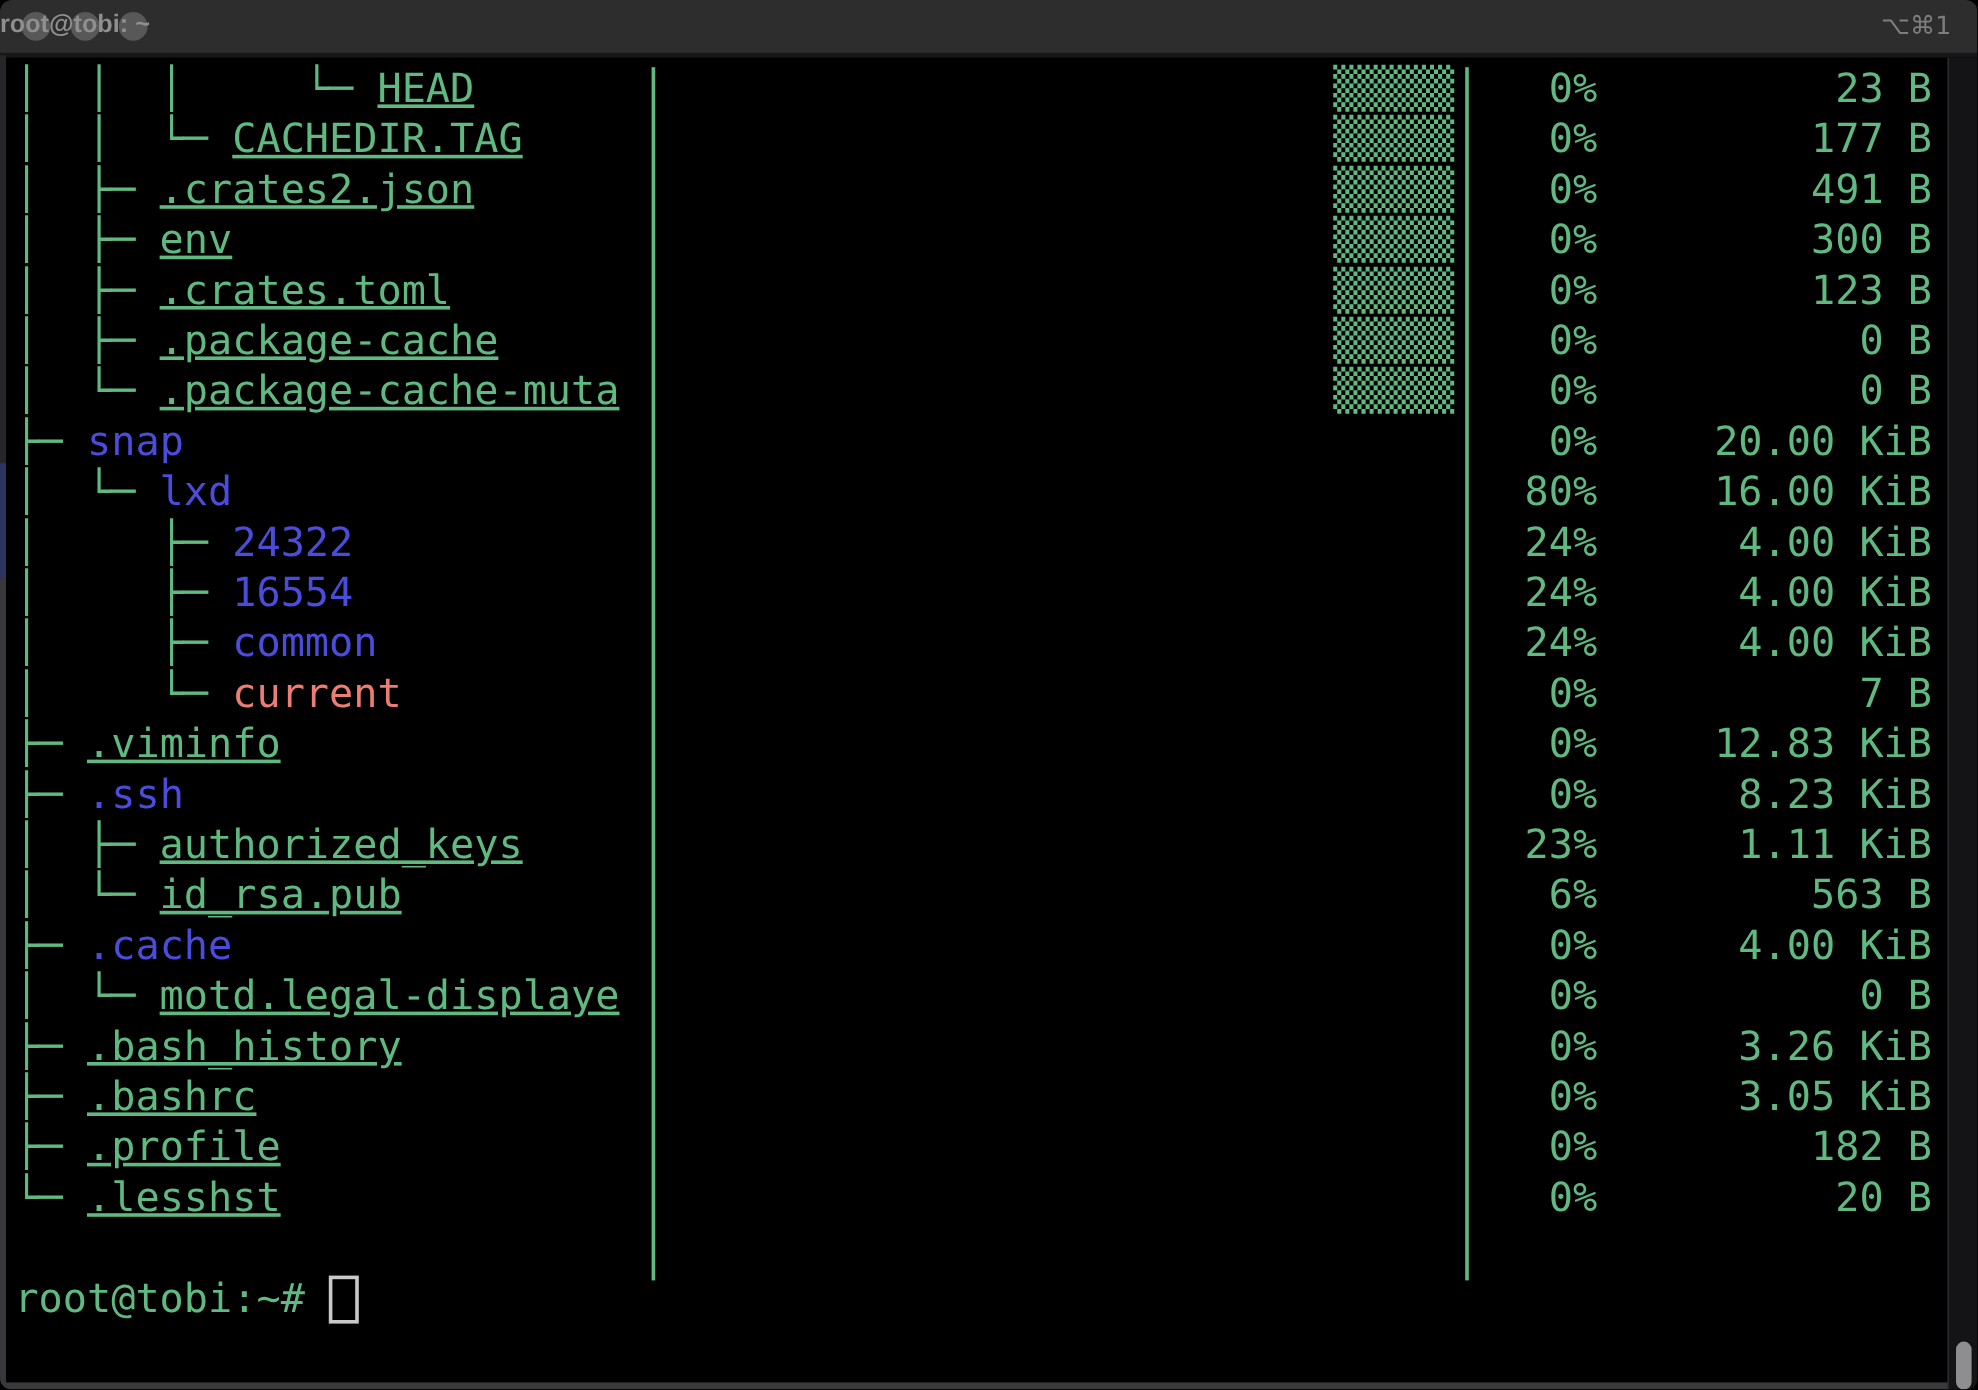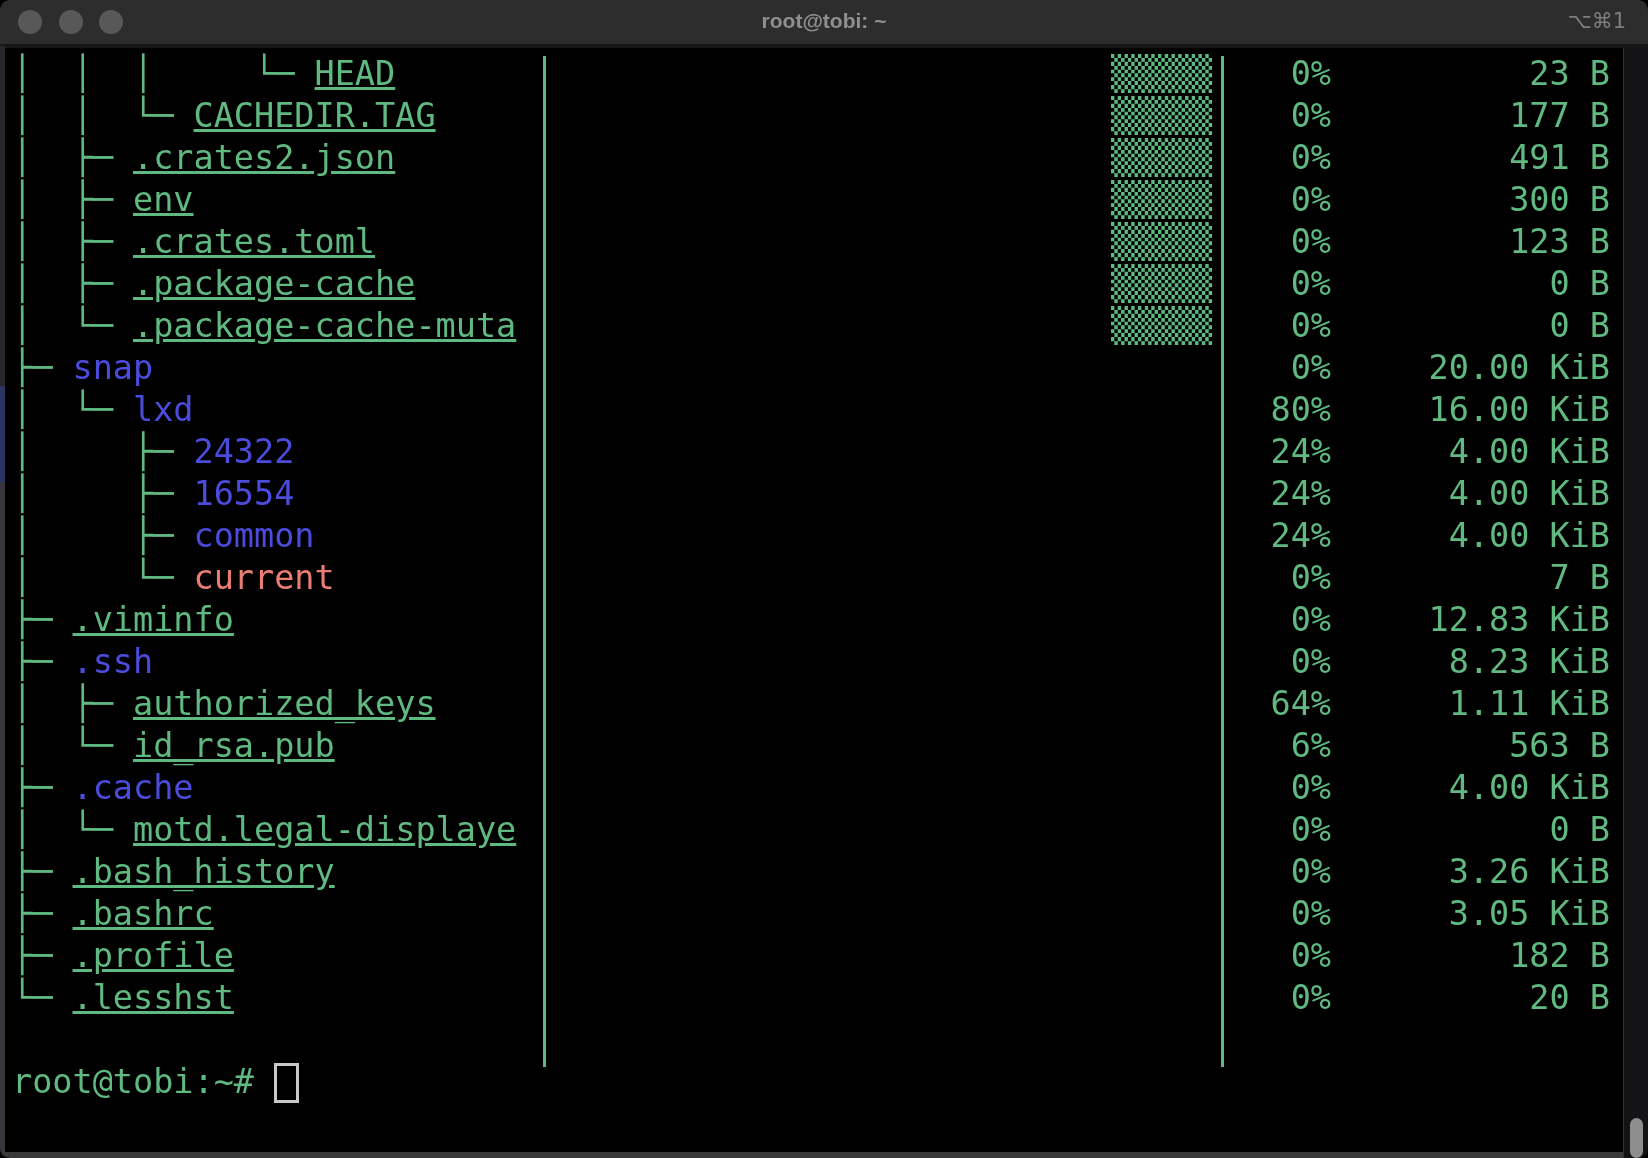--- a/index.html
+++ b/index.html
@@ -5,21 +5,21 @@
   html,body{margin:0;padding:0;background:#000;}
   body{width:1648px;height:1158px;position:relative;overflow:hidden;
        font-family:"DejaVu Sans Mono",monospace;}
   .screen{position:absolute;inset:0;border-radius:10px;overflow:hidden;background:#000;}
 
   
   .titlebar{position:absolute;left:0;top:0;right:0;height:44px;background:#2d2d2d;
             border-bottom:4px solid #161616;}
   .light{position:absolute;top:10px;width:24px;height:24px;border-radius:50%;background:#585858;}
   .light.l1{left:18px}.light.l2{left:59px}.light.l3{left:99px}
-  .wtitle{position:absolute;left:0;right:0;top:9px;text-align:center;
+  .wtitle{position:absolute;left:0;right:0;top:9px;
           font-family:"Liberation Sans",sans-serif;font-weight:bold;font-size:21px;color:#8f8f8f;}
   .wshort{position:absolute;right:22px;top:9px;font-family:"DejaVu Sans",sans-serif;
           font-size:21px;color:#7e7e7e;}
 
   
   .term{position:absolute;left:0;top:48px;right:0;bottom:0;background:#000;
         font-size:33.5px;line-height:42px;color:#5fb981;}
   .sep{position:absolute;width:3px;background:#5fb981;top:8px;height:1011px;}
   .sep1{left:543px}.sep2{left:1221px}
   #rows{position:absolute;left:12px;top:5px;}
@@ -89,21 +89,21 @@
 
   <div class="row"><span class="tree"><span class="prefix">│     ├─ </span><span class="fname c-dir">common</span></span><span class="bar"></span><span class="pct">24%</span><span class="size">4.00 KiB</span></div>
 
   <div class="row"><span class="tree"><span class="prefix">│     └─ </span><span class="fname c-link">current</span></span><span class="bar"></span><span class="pct">0%</span><span class="size">7 B</span></div>
 
   <div class="row"><span class="tree"><span class="prefix">├─ </span><span class="fname c-file">.viminfo</span></span><span class="bar"></span><span class="pct">0%</span><span class="size">12.83 KiB</span></div>
 
   <div class="row"><span class="tree"><span class="prefix">├─ </span><span class="fname c-dir">.ssh</span></span><span class="bar"></span><span class="pct">0%</span><span class="size">8.23 KiB</span></div>
 
 
-  <div class="row"><span class="tree"><span class="prefix">│  ├─ </span><span class="fname c-file">authorized_keys</span></span><span class="bar"></span><span class="pct">64%</span><span class="size">1.11 KiB</span></div>
+  <div class="row"><span class="tree"><span class="prefix">│  ├─ </span><span class="fname c-file">authorized_keys</span></span><span class="bar"></span><span class="pct">23%</span><span class="size">1.11 KiB</span></div>
 
   <div class="row"><span class="tree"><span class="prefix">│  └─ </span><span class="fname c-file">id_rsa.pub</span></span><span class="bar"></span><span class="pct">6%</span><span class="size">563 B</span></div>
 
   <div class="row"><span class="tree"><span class="prefix">├─ </span><span class="fname c-dir">.cache</span></span><span class="bar"></span><span class="pct">0%</span><span class="size">4.00 KiB</span></div>
 
   <div class="row"><span class="tree"><span class="prefix">│  └─ </span><span class="fname c-file">motd.legal-displaye</span></span><span class="bar"></span><span class="pct">0%</span><span class="size">0 B</span></div>
 
   <div class="row"><span class="tree"><span class="prefix">├─ </span><span class="fname c-file">.bash_history</span></span><span class="bar"></span><span class="pct">0%</span><span class="size">3.26 KiB</span></div>
 
   <div class="row"><span class="tree"><span class="prefix">├─ </span><span class="fname c-file">.bashrc</span></span><span class="bar"></span><span class="pct">0%</span><span class="size">3.05 KiB</span></div>

